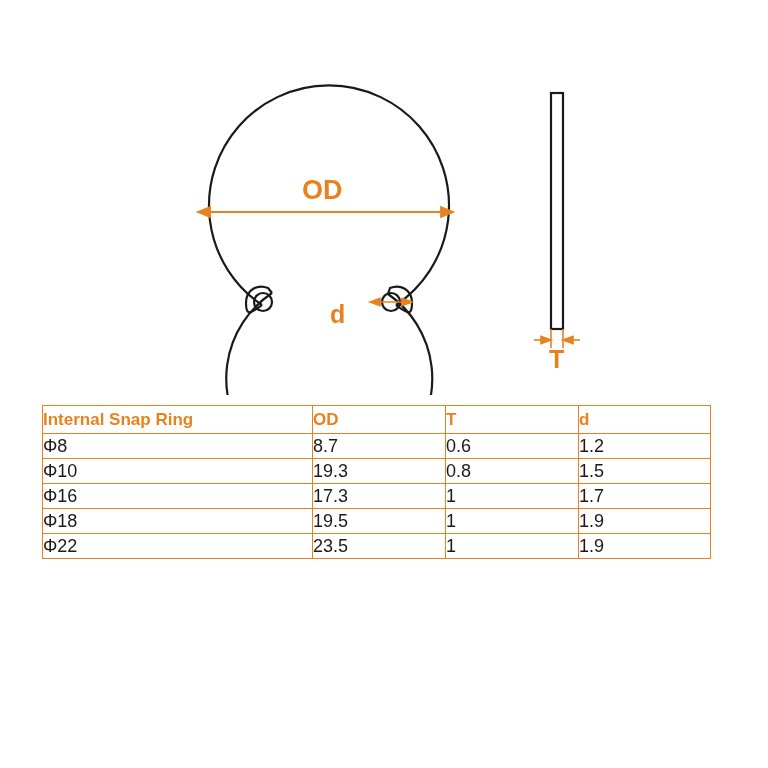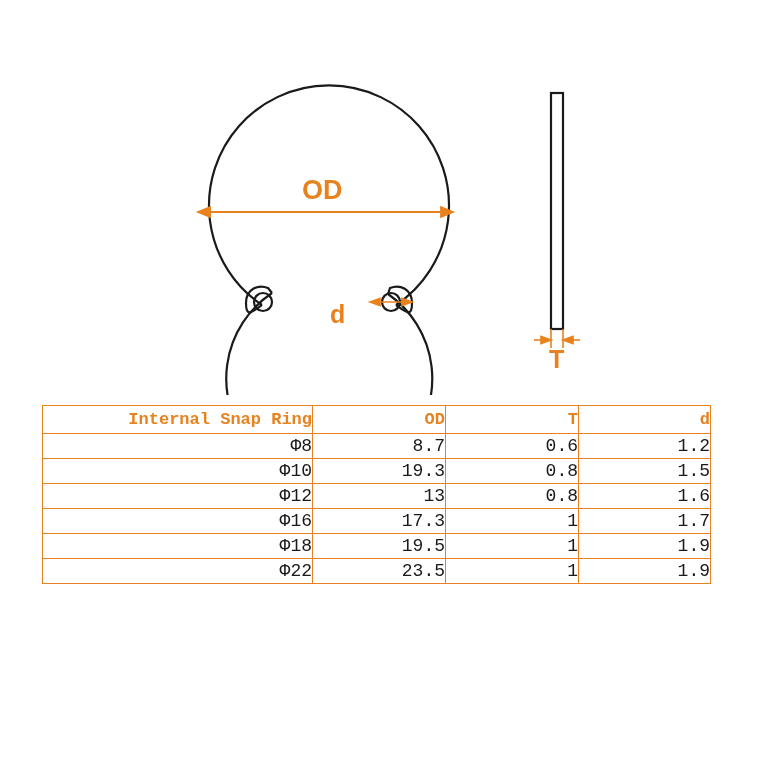--- a/index.html
+++ b/index.html
@@ -62,22 +62,22 @@
     width: 668px;
   }
   table.spec {
     border-collapse: collapse;
     width: 668px;
     table-layout: fixed;
   }
   table.spec th,
   table.spec td {
     border: 1px solid #E8821E;
-    text-align: right;
-    font-family: Liberation Mono, monospace;
+    text-align: left;
+    font-family: Liberation Sans, sans-serif;
     height: 24px;
     line-height: 24px;
     padding: 0;
   }
   table.spec th {
     color: #E8821E;
     font-size: 17px;
     font-weight: bold;
     height: 27px;
     line-height: 27px;
@@ -175,26 +175,20 @@
           <td>0.6</td>
           <td>1.2</td>
         </tr>
         <tr>
           <td>Φ10</td>
           <td>19.3</td>
           <td>0.8</td>
           <td>1.5</td>
         </tr>
         <tr>
-          <td>Φ12</td>
-          <td>13</td>
-          <td>0.8</td>
-          <td>1.6</td>
-        </tr>
-        <tr>
           <td>Φ16</td>
           <td>17.3</td>
           <td>1</td>
           <td>1.7</td>
         </tr>
         <tr>
           <td>Φ18</td>
           <td>19.5</td>
           <td>1</td>
           <td>1.9</td>

